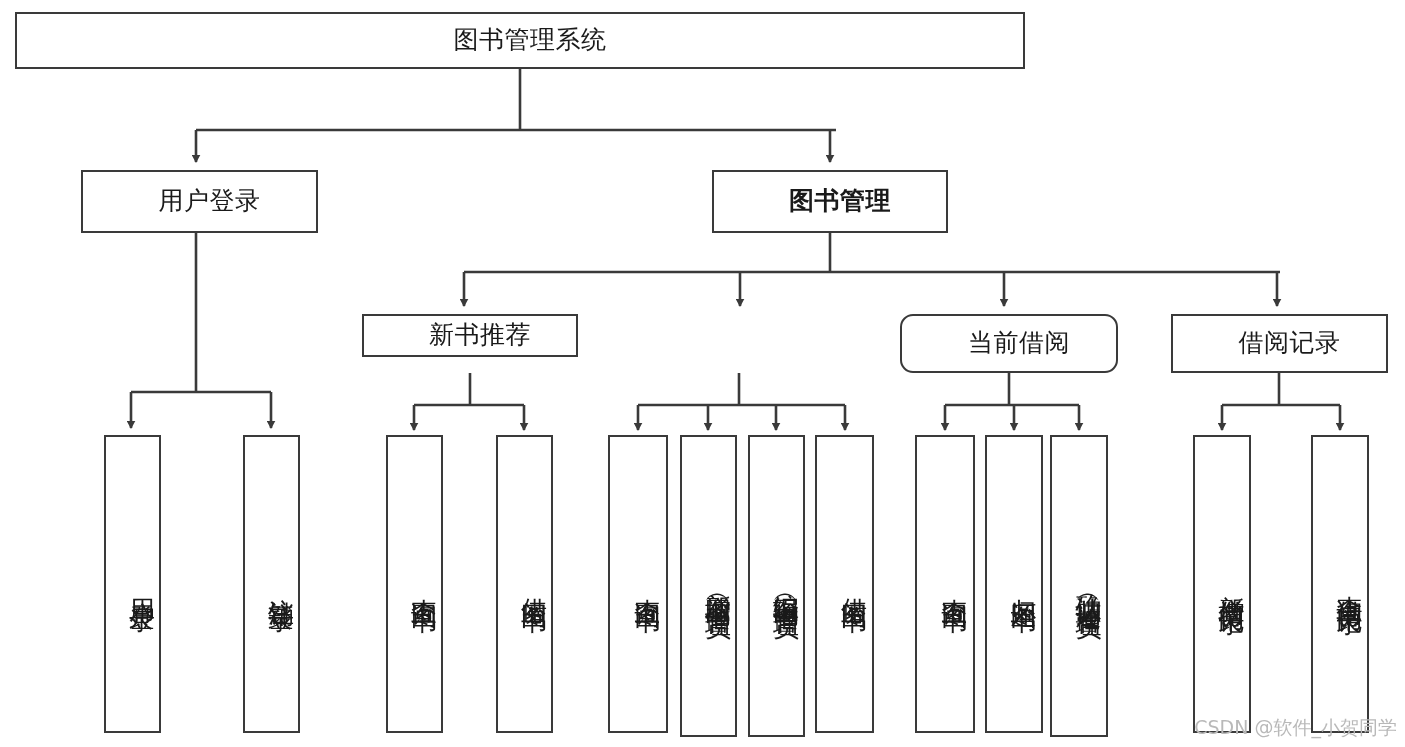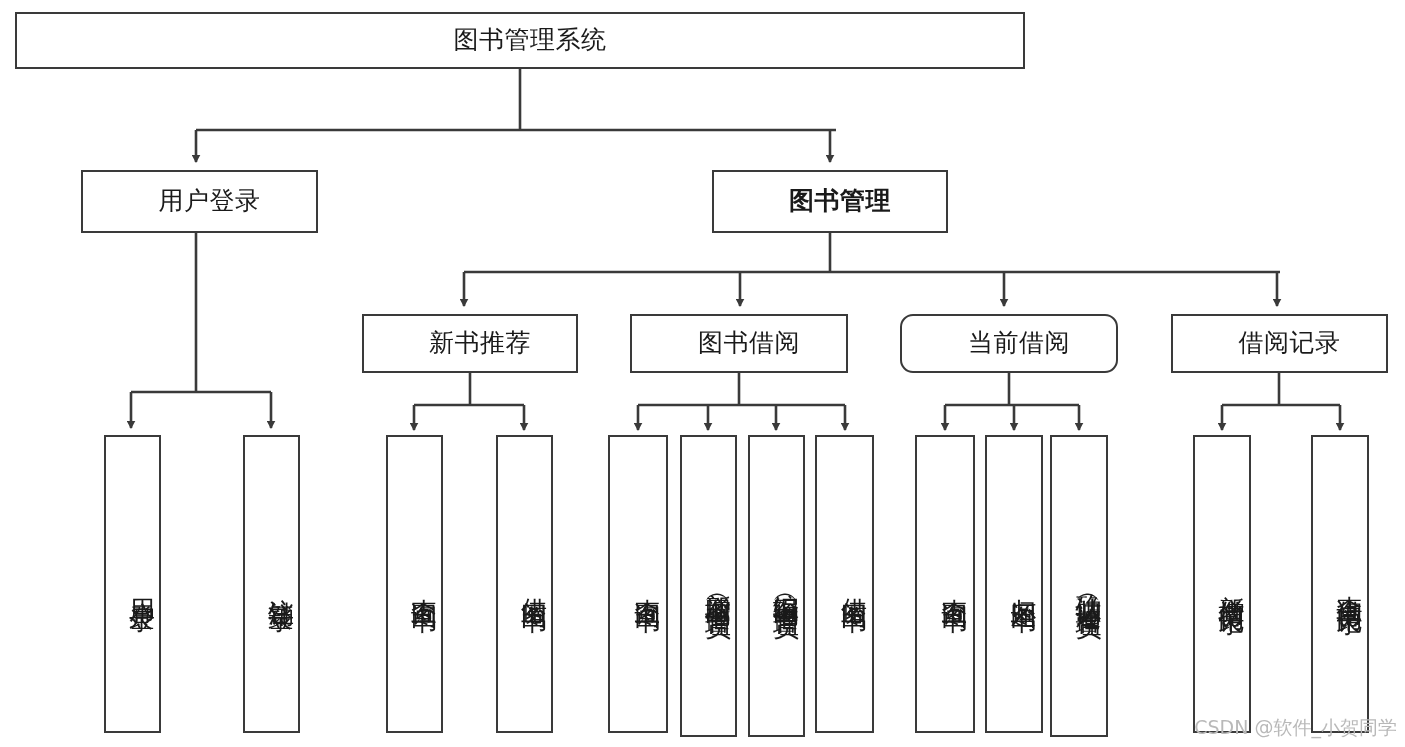--- a/index.html
+++ b/index.html
@@ -134,27 +134,24 @@
   </div>
 
   <div class="node horiz" style="left:81px; top:170px; width:237px; height:63px;">
     <span class="node-label">用户登录</span>
   </div>
 
   <div class="node horiz" style="left:712px; top:170px; width:236px; height:63px;font-weight:bold;">
     <span class="node-label">图书管理</span>
   </div>
 
-  <div class="node horiz" style="left:362px; top:314px; width:216px; height:59px;font-family:Liberation Serif, serif;">
+  <div class="node horiz" style="left:362px; top:314px; width:216px; height:43px;font-family:Liberation Serif, serif;">
     <span class="node-label">新书推荐</span>
   </div>
 
-  <div class="node horiz" style="left:630px; top:314px; width:218px; height:59px;">
-    <span class="node-label">图书借阅</span>
-  </div>
 
   <div class="node horiz" style="left:900px; top:314px; width:218px; height:59px;border-radius:13px;">
     <span class="node-label">当前借阅</span>
   </div>
 
   <div class="node horiz" style="left:1171px; top:314px; width:217px; height:59px;">
     <span class="node-label">借阅记录</span>
   </div>
 
   <div class="node vert" style="left:104px; top:435px; width:57px; height:298px;">

